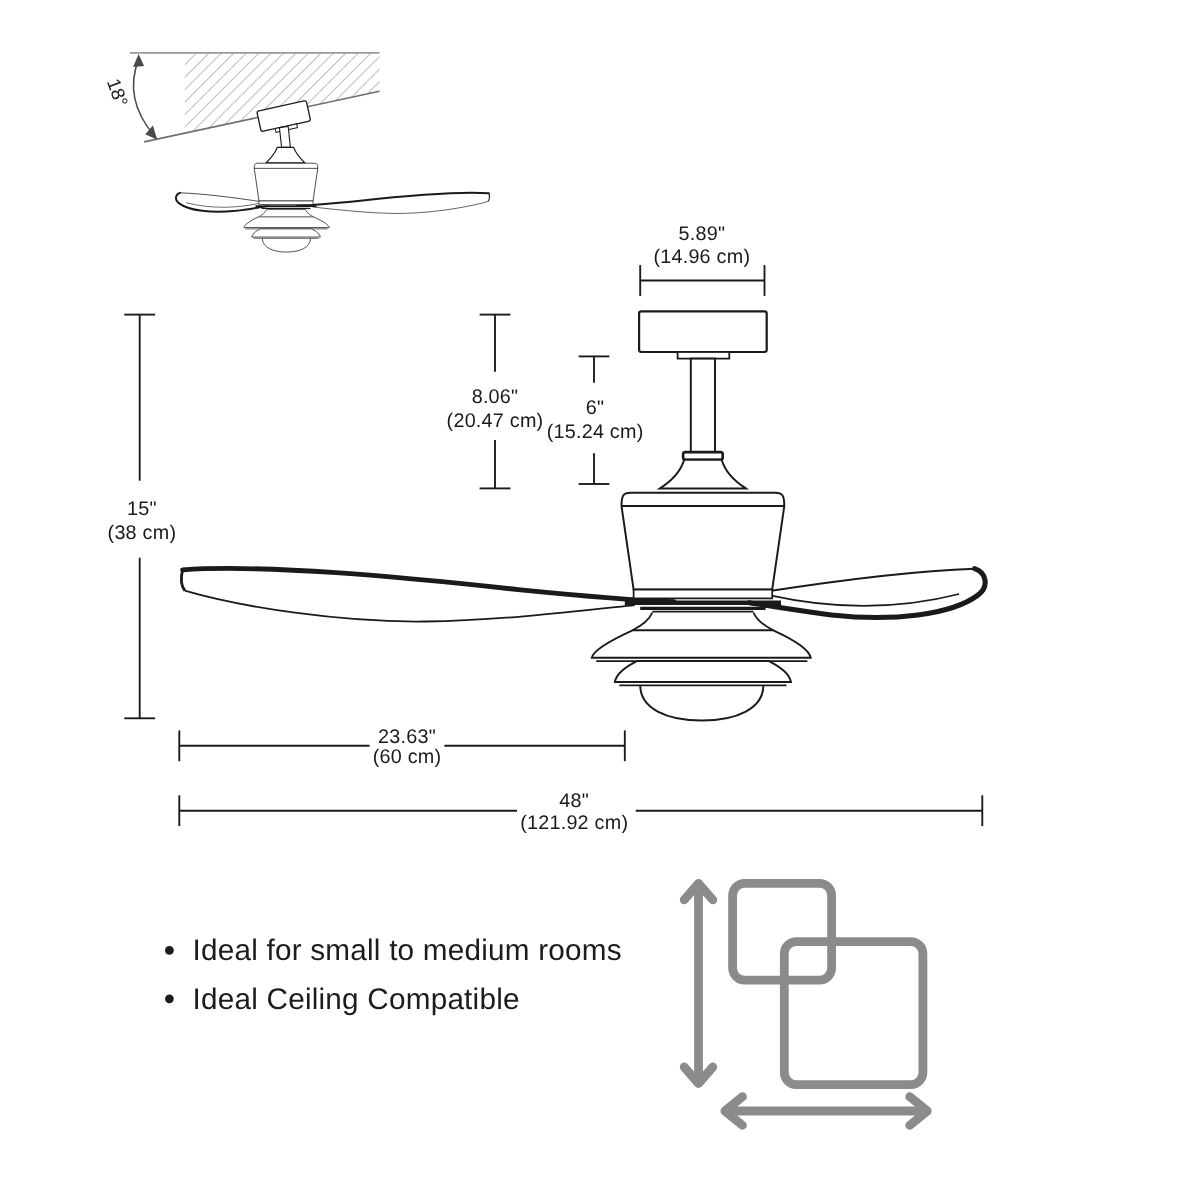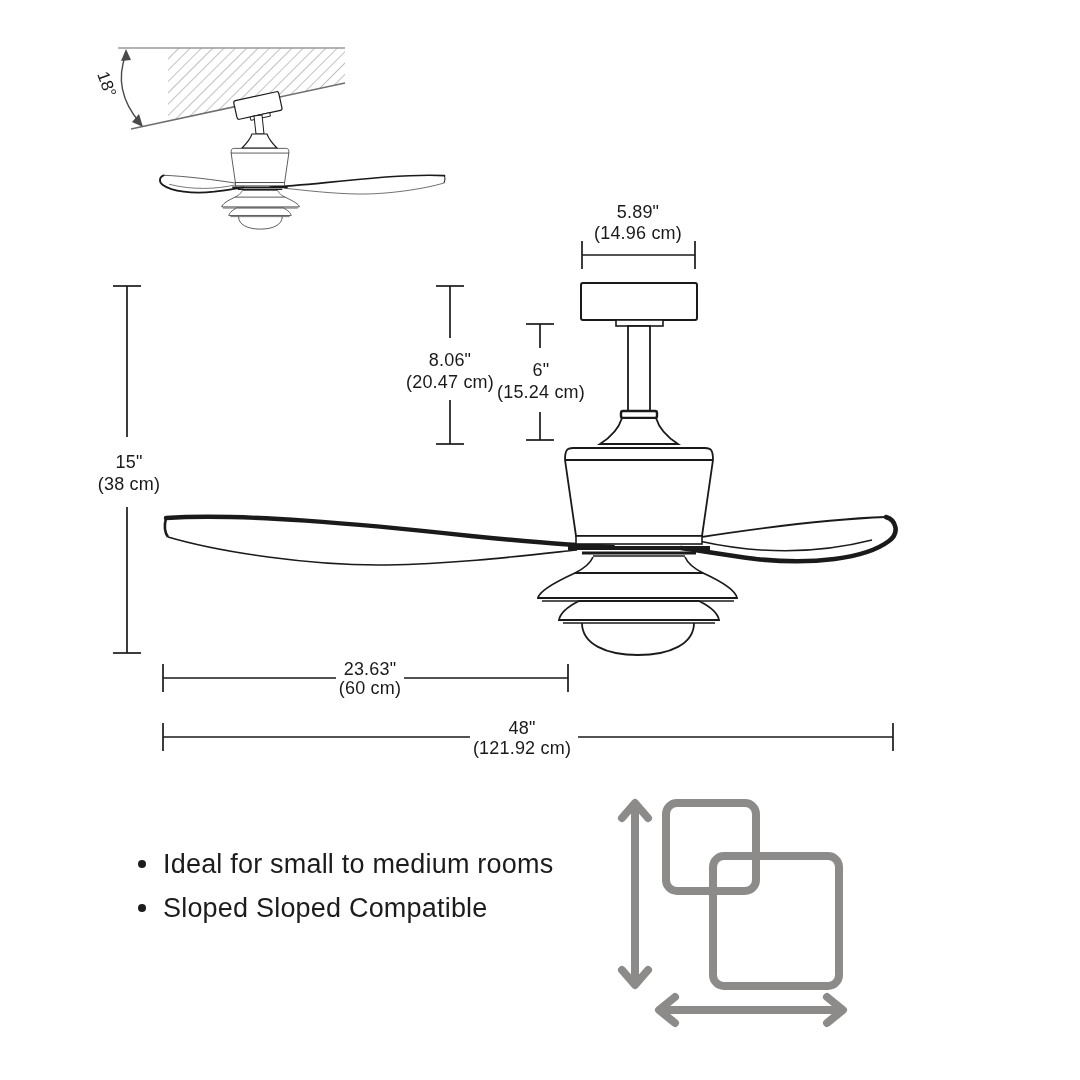--- a/index.html
+++ b/index.html
@@ -8,21 +8,21 @@
     font-family:"Liberation Sans", sans-serif;color:#1a1a1a;
   }
   #diagram-svg{position:absolute;left:0;top:0;}
   svg text{
     font-family:"Liberation Sans", sans-serif;
     fill:#1a1a1a;
   }
   .dim-text{font-size:18px;letter-spacing:0.2px;}
   .angle-text{font-size:17px;}
   .feature-list{
-    position:absolute;left:138px;top:843px;margin:0;padding:0;list-style:none;
+    position:absolute;left:150px;top:843px;margin:0;padding:0;list-style:none;
     font-size:27px;line-height:42px;color:#1c1c1c;letter-spacing:0.2px;
   }
   .feature-list li{display:flex;align-items:center;margin-bottom:2px;}
   .bullet-dot{
     width:8px;height:8px;border-radius:50%;background:#1c1c1c;
     margin-right:17px;flex:0 0 auto;
   }
 </style>
 </head>
 <body>
@@ -168,17 +168,17 @@
     </g>
   </svg>
 
   <ul class="feature-list">
     <li>
       <span class="bullet-dot"></span>
       <span>Ideal for small to medium rooms</span>
     </li>
     <li>
       <span class="bullet-dot"></span>
-      <span>Sloped Sloped Compatible</span>
+      <span>Ideal Ceiling Compatible</span>
     </li>
   </ul>
 
 </div>
 
 </body></html>

